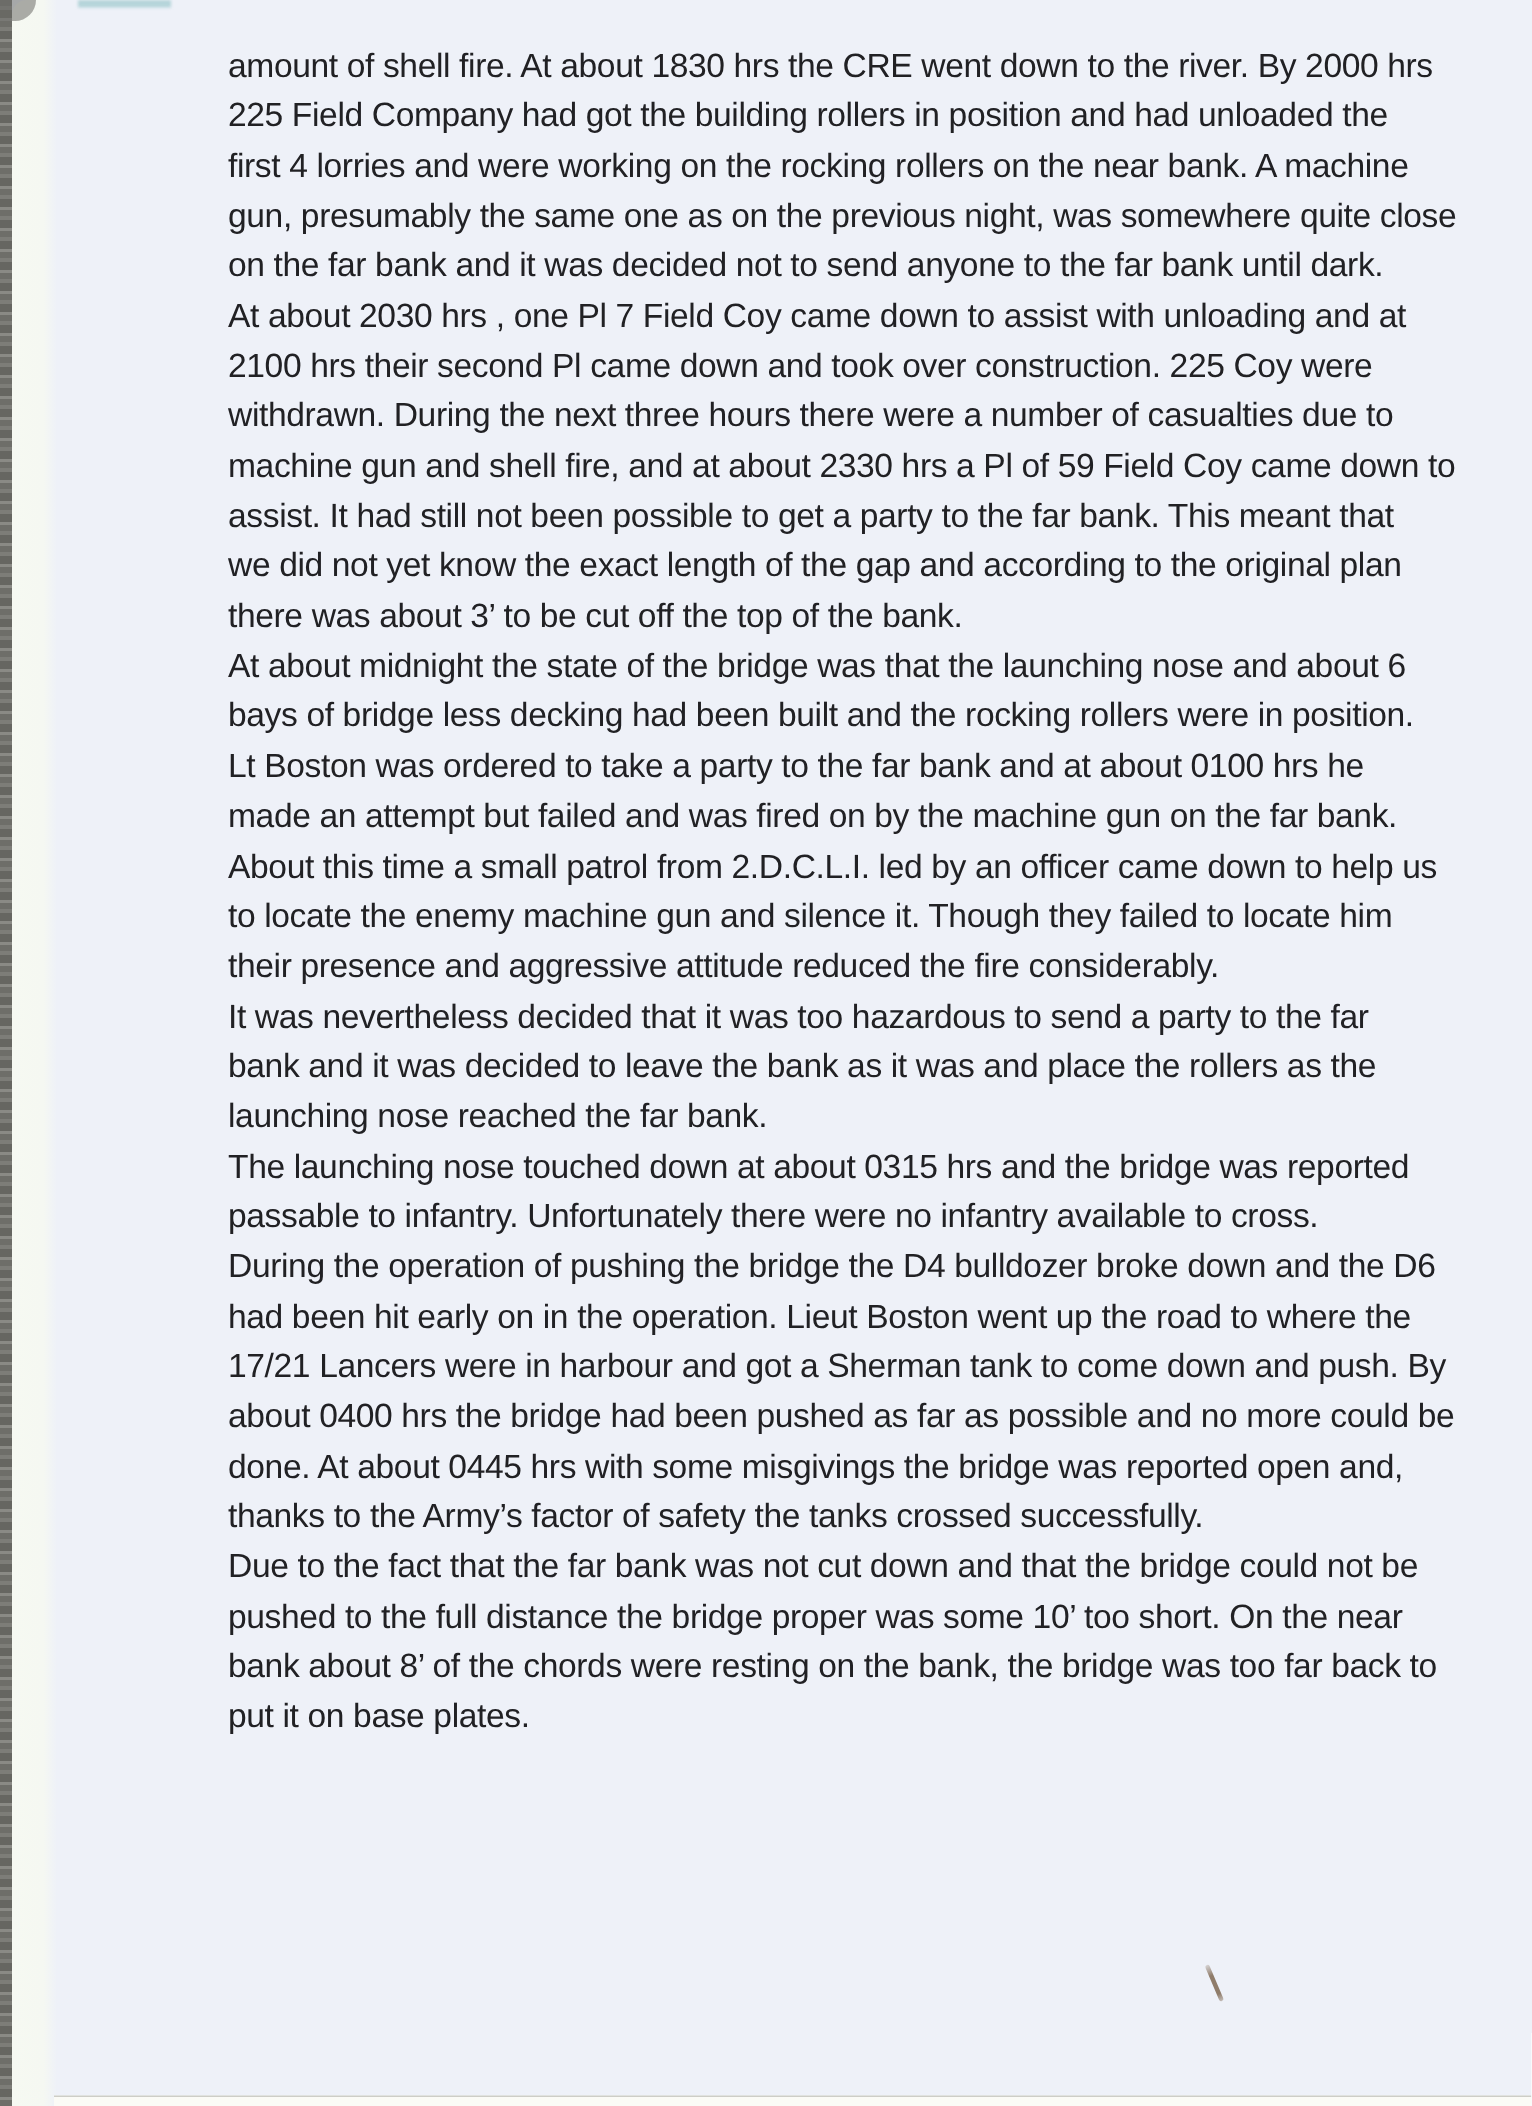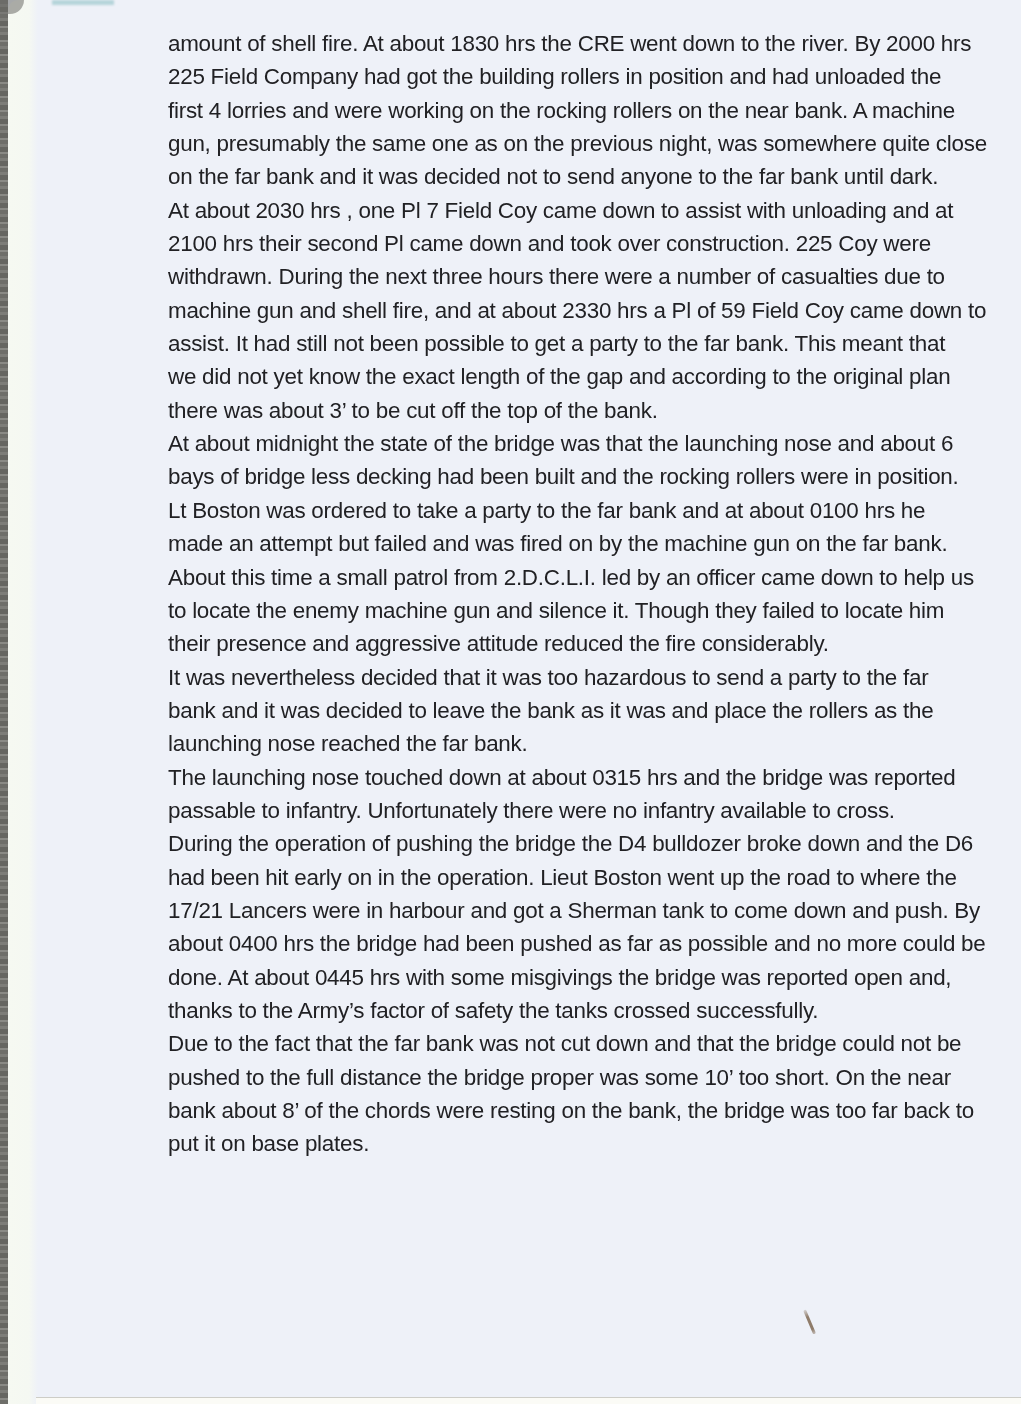--- a/index.html
+++ b/index.html
@@ -57,21 +57,21 @@
     left: 52px; top: 0;
     width: 62px;
     height: 5px;
     background: rgba(135, 190, 193, 0.55);
     filter: blur(1px);
   }
 
   
   .text-block {
     position: absolute;
-    left: 168px;
+    left: 152px;
     top: 27px;
     width: 850px;
     font-size: 22.4px;
     line-height: 33.35px;
     letter-spacing: -0.25px;
     color: var(--ink, #212124);
     white-space: pre;
   }
 
   

